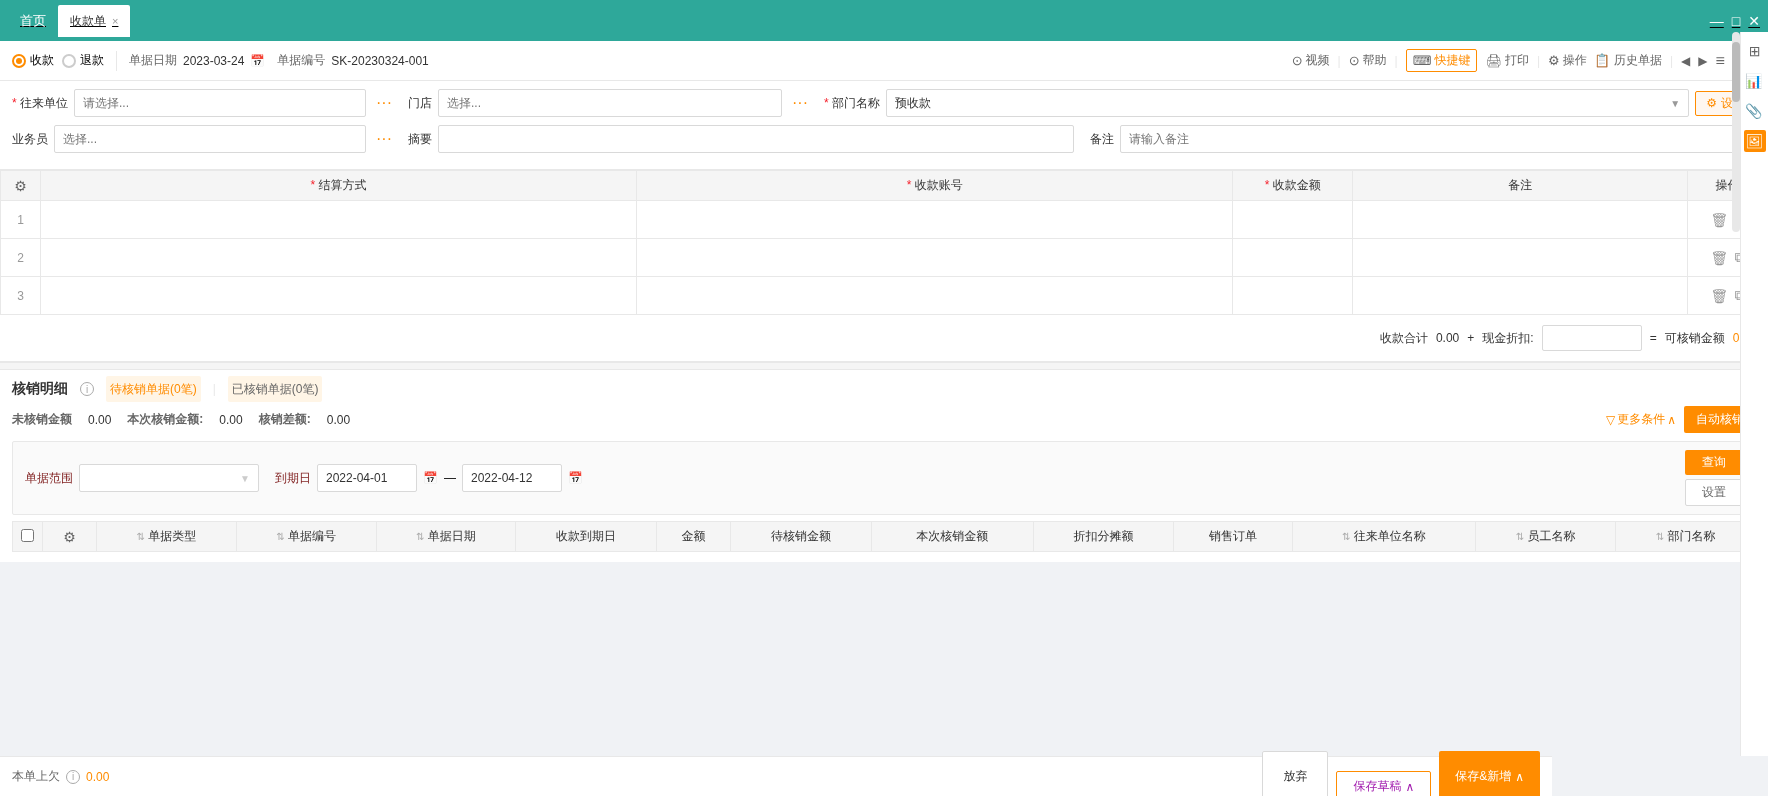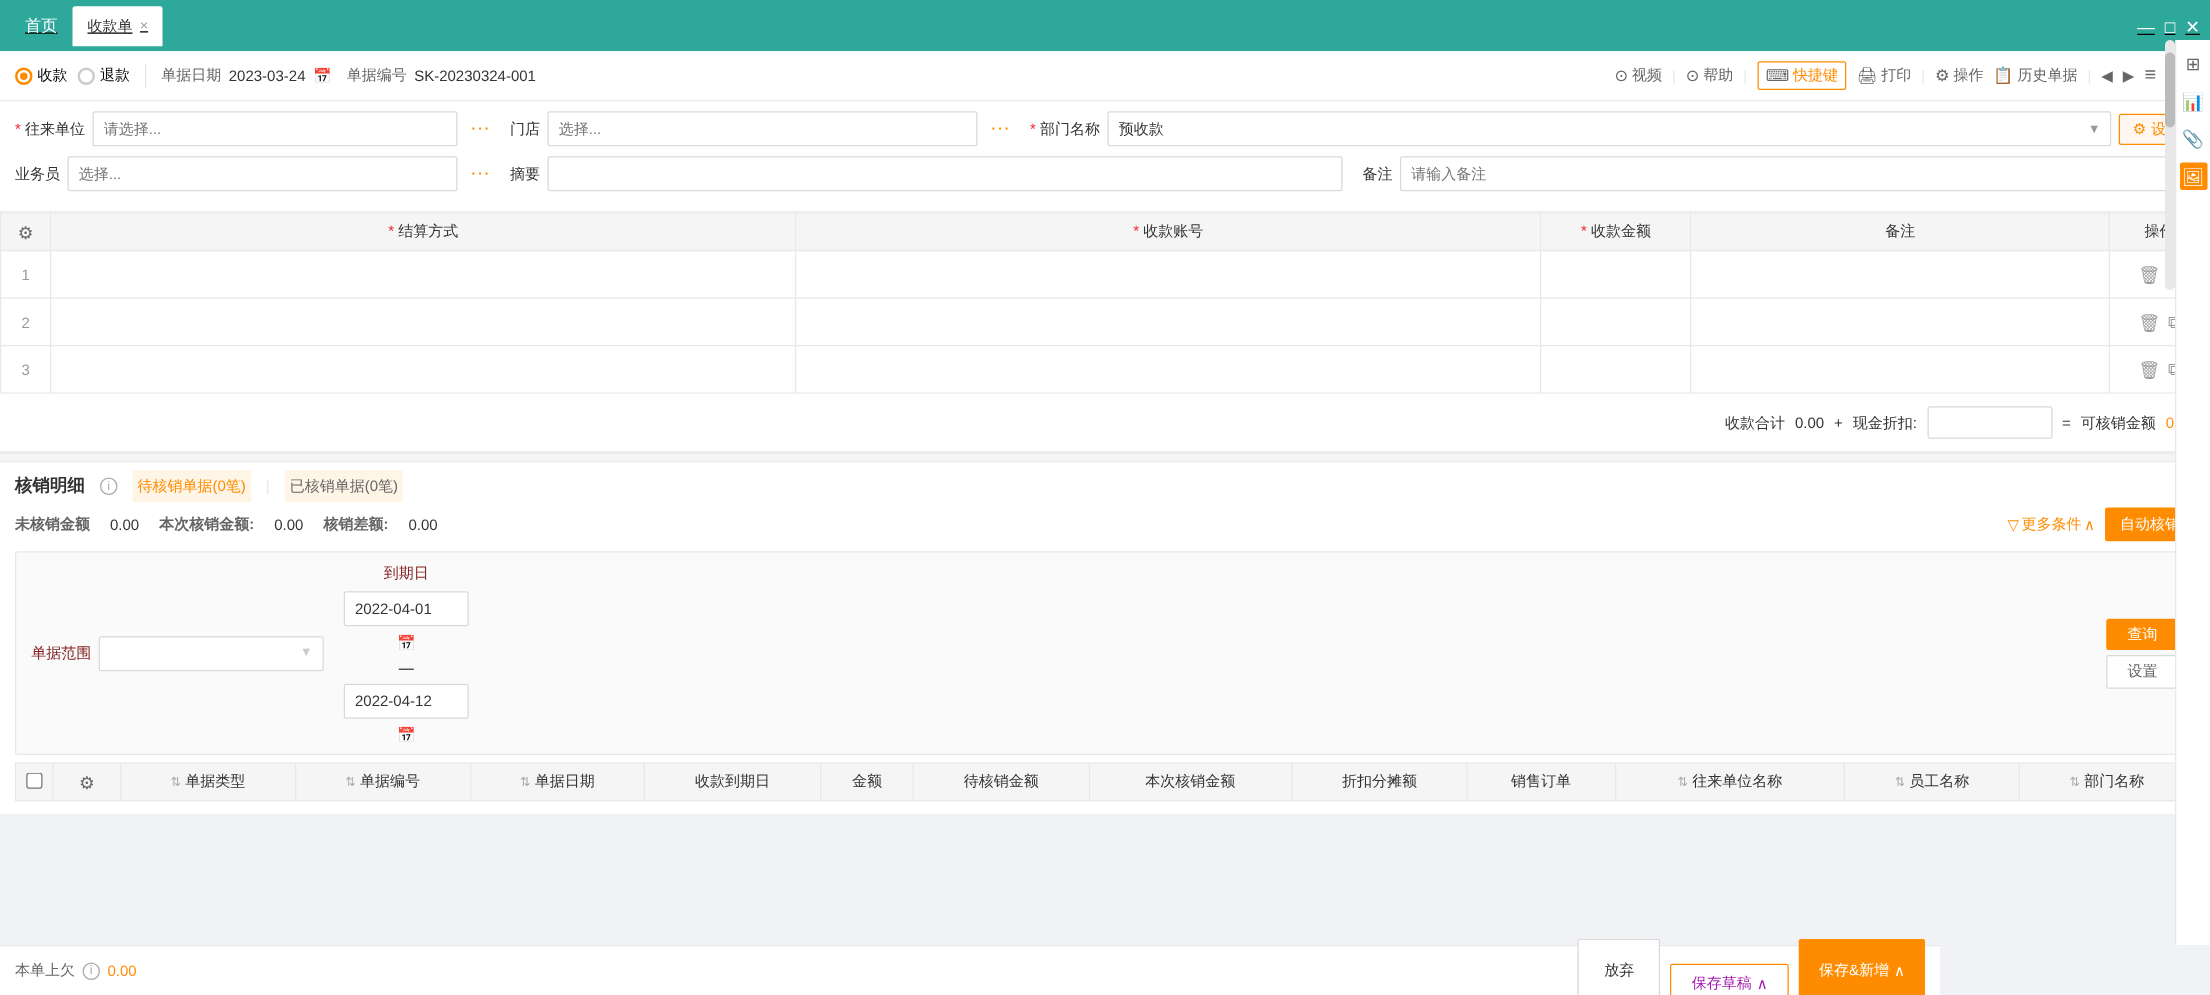--- a/index.html
+++ b/index.html
@@ -292,21 +292,20 @@
       background: #fff;
       display: flex;
       align-items: center;
       justify-content: space-between;
       cursor: pointer;
     }
     .date-range {
       display: flex;
       align-items: center;
       gap: 6px;
-      flex-direction: column;
     }
     .date-input {
       width: 100px;
       height: 28px;
       border: 1px solid #d9d9d9;
       border-radius: 2px;
       padding: 0 8px;
       background: #fff;
       color: #333;
     }

